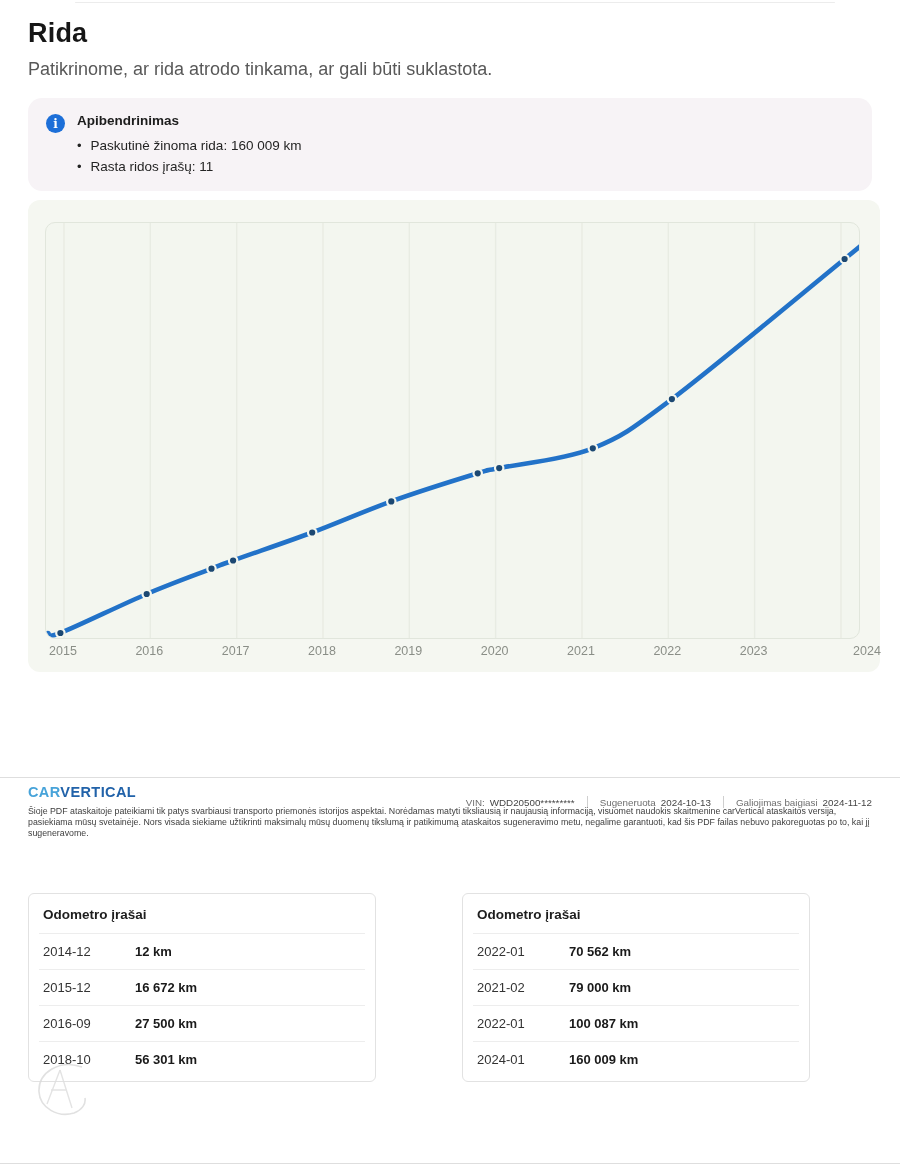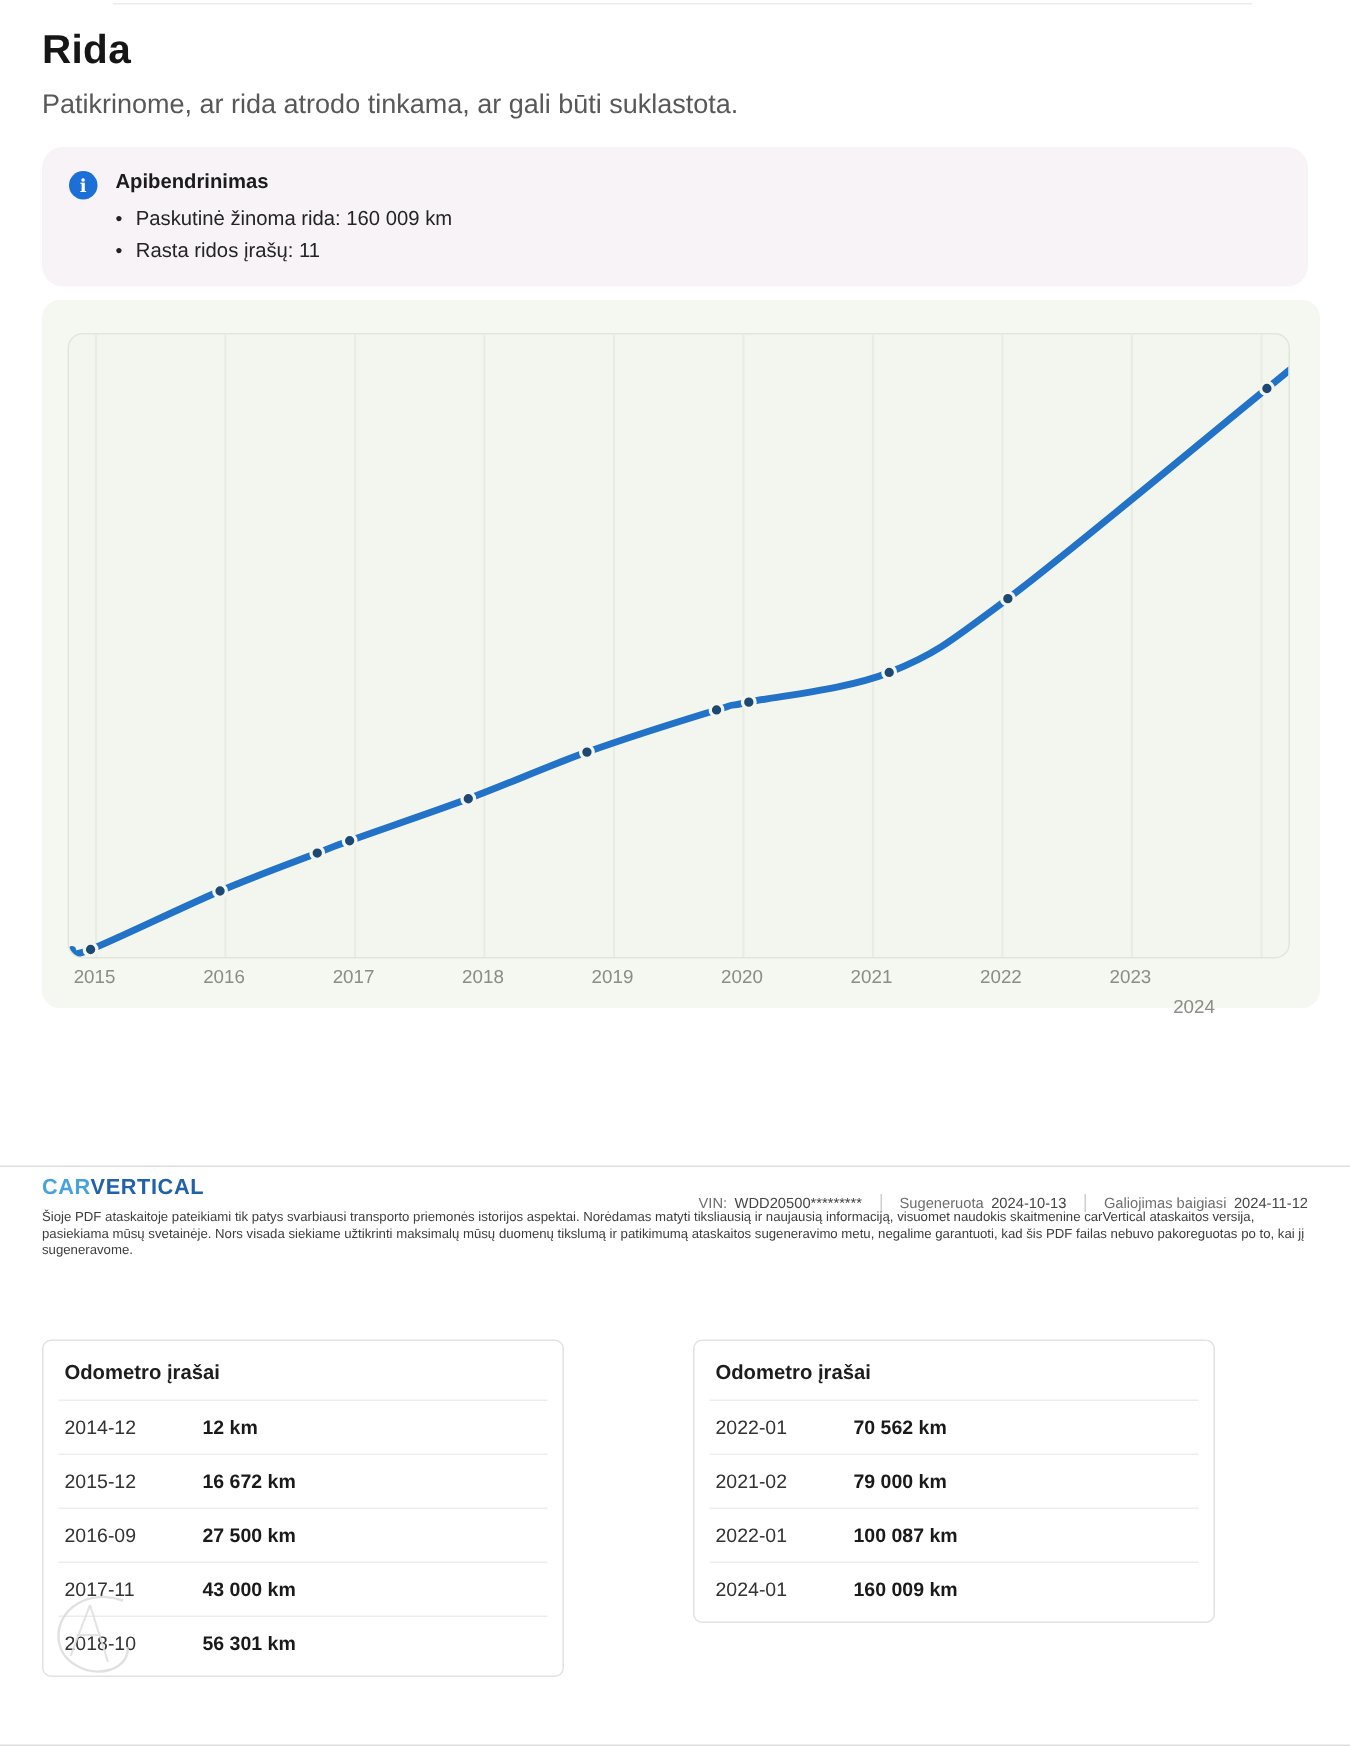--- a/index.html
+++ b/index.html
@@ -115,21 +115,21 @@
   <div class="x-labels" id="x-labels">
       <span class="x-label" style="left: 5px; top: 0px;">2015</span>
       <span class="x-label" style="left: 91.33px; top: 0px;">2016</span>
       <span class="x-label" style="left: 177.66px; top: 0px;">2017</span>
       <span class="x-label" style="left: 263.99px; top: 0px;">2018</span>
       <span class="x-label" style="left: 350.32px; top: 0px;">2019</span>
       <span class="x-label" style="left: 436.65px; top: 0px;">2020</span>
       <span class="x-label" style="left: 522.98px; top: 0px;">2021</span>
       <span class="x-label" style="left: 609.31px; top: 0px;">2022</span>
       <span class="x-label" style="left: 695.64px; top: 0px;">2023</span>
-      <span class="x-label" style="left: 738px; top: 0px; margin-top: 20px;">2024</span>
+      <span class="x-label" style="left: 809px; top: 0px;">2024</span>
     </div>
 </div>
 
 <div class="footer-divider"></div>
 
 <div class="footer-row">
   <div class="logo"><span class="car">CAR</span><span class="vertical">VERTICAL</span></div>
   <div class="meta">
     <div class="pair">
       <span>VIN:</span>
@@ -159,24 +159,20 @@
       </div>
       <div class="t-row">
         <span class="t-date">2015-12</span>
         <span class="t-val">16 672 km</span>
       </div>
       <div class="t-row">
         <span class="t-date">2016-09</span>
         <span class="t-val">27 500 km</span>
       </div>
       <div class="t-row">
-        <span class="t-date">2017-11</span>
-        <span class="t-val">43 000 km</span>
-      </div>
-      <div class="t-row">
         <span class="t-date">2018-10</span>
         <span class="t-val">56 301 km</span>
       </div>
     </div>
 </div>
 
 <div class="table-card table-right">
   <div class="t-title">Odometro įrašai</div>
   <div class="t-body">
       <div class="t-row">

